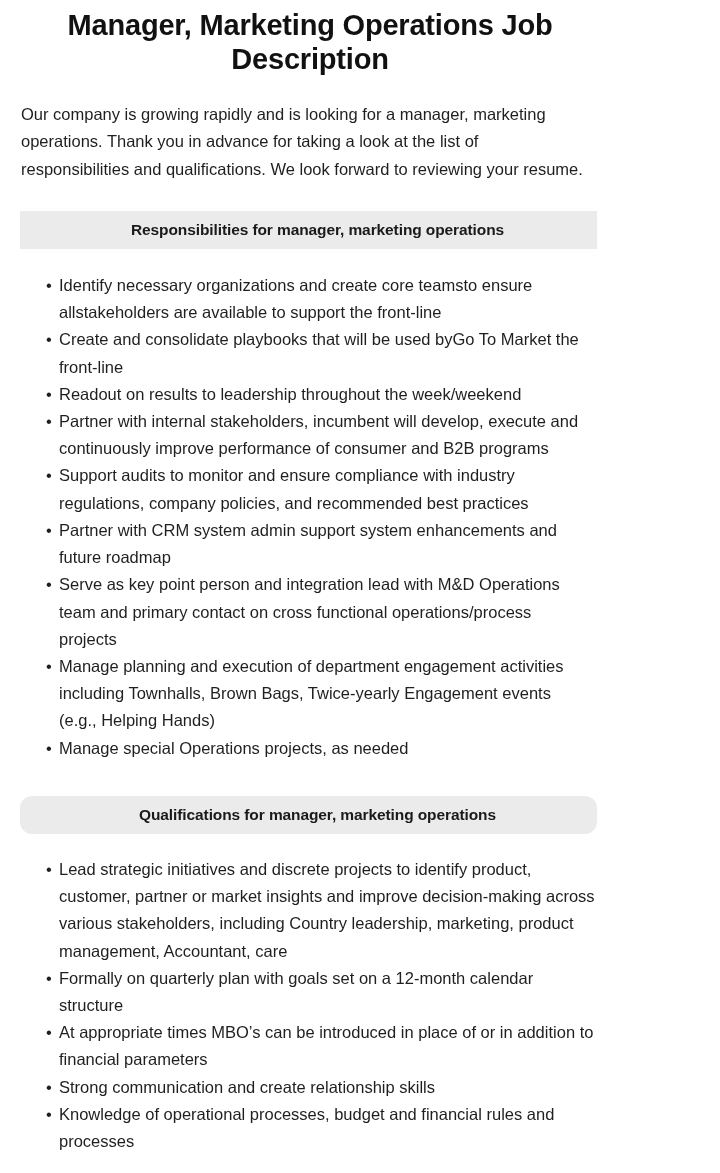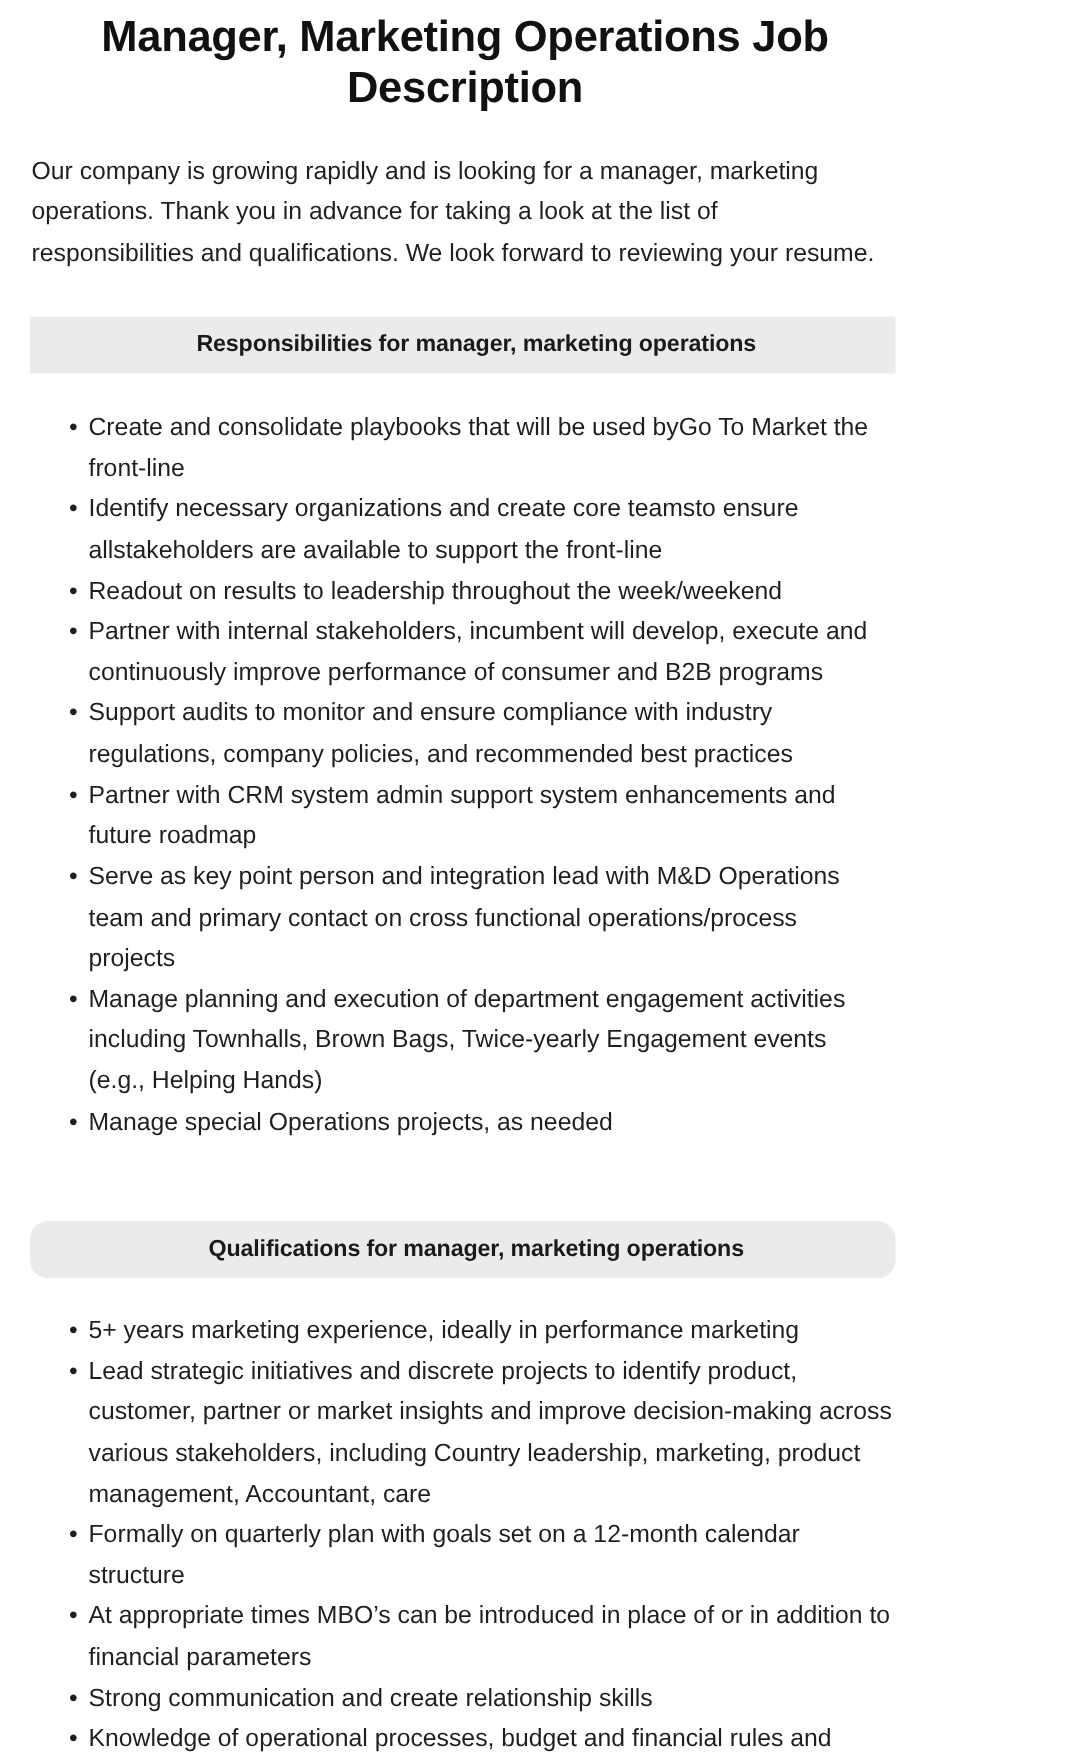--- a/index.html
+++ b/index.html
@@ -70,21 +70,21 @@
   .section-list li::before {
     content: "\2022";
     position: absolute;
     left: 0;
     top: 0;
     font-size: 16.5px;
     line-height: 1.65;
     color: #1f1f1f;
   }
   .section--qualifications .section-header {
-    margin-top: 52px;
+    margin-top: 34px;
     border-radius: 12px;
   }
   .section--qualifications .section-list {
     padding-top: 22px;
     padding-right: 24px;
   }
   .bottom-pad {
     height: 34px;
   }
 </style>
@@ -93,36 +93,35 @@
 
 <div class="page">
 
   <h1 class="doc-title">Manager, Marketing Operations Job Description</h1>
 
   <p class="intro">Our company is growing rapidly and is looking for a manager, marketing operations. Thank you in advance for taking a look at the list of responsibilities and qualifications. We look forward to reviewing your resume.</p>
 
   <section class="section section--responsibilities">
     <div class="section-header">Responsibilities for manager, marketing operations</div>
     <ul class="section-list">
+      <li>Identify necessary organizations and create core teamsto ensure allstakeholders are available to support the front-line</li>
       <li>Create and consolidate playbooks that will be used byGo To Market the front-line</li>
-      <li>Identify necessary organizations and create core teamsto ensure allstakeholders are available to support the front-line</li>
       <li>Readout on results to leadership throughout the week/weekend</li>
       <li>Partner with internal stakeholders, incumbent will develop, execute and continuously improve performance of consumer and B2B programs</li>
       <li>Support audits to monitor and ensure compliance with industry regulations, company policies, and recommended best practices</li>
       <li>Partner with CRM system admin support system enhancements and future roadmap</li>
       <li>Serve as key point person and integration lead with M&amp;D Operations team and primary contact on cross functional operations/process projects</li>
       <li>Manage planning and execution of department engagement activities including Townhalls, Brown Bags, Twice-yearly Engagement events (e.g., Helping Hands)</li>
       <li>Manage special Operations projects, as needed</li>
     </ul>
   </section>
 
   <section class="section section--qualifications">
     <div class="section-header">Qualifications for manager, marketing operations</div>
     <ul class="section-list">
-      <li>5+ years marketing experience, ideally in performance marketing</li>
       <li>Lead strategic initiatives and discrete projects to identify product, customer, partner or market insights and improve decision-making across various stakeholders, including Country leadership, marketing, product management, Accountant, care</li>
       <li>Formally on quarterly plan with goals set on a 12-month calendar structure</li>
       <li>At appropriate times MBO’s can be introduced in place of or in addition to financial parameters</li>
       <li>Strong communication and create relationship skills</li>
       <li>Knowledge of operational processes, budget and financial rules and processes</li>
     </ul>
   </section>
 
   <div class="bottom-pad"></div>
 </div>

